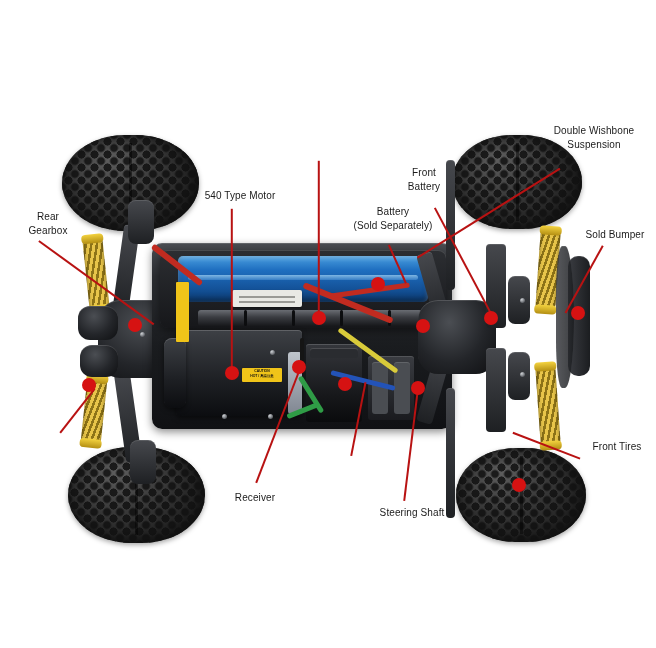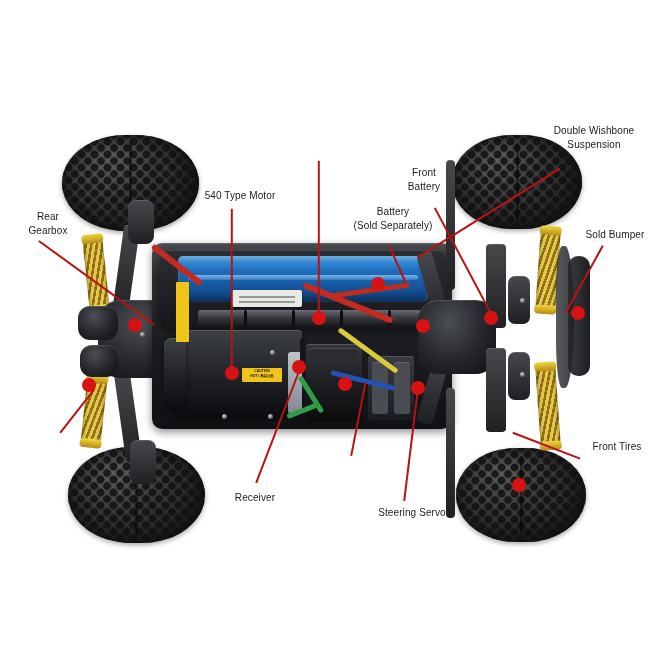--- a/index.html
+++ b/index.html
@@ -260,15 +260,15 @@
 Suspension</div>
 
   <div class="lbl c" style="left:574px;top:228px;width:82px;">Sold Bumper</div>
 
   <div class="lbl c" style="left:578px;top:440px;width:78px;">Front Tires</div>
 
 
   <div class="lbl c" style="left:212px;top:491px;width:86px;">Receiver</div>
 
 
-  <div class="lbl c" style="left:352px;top:506px;width:120px;">Steering Servo</div>
+  <div class="lbl c" style="left:352px;top:506px;width:120px;">Steering Shaft</div>
 
 </div>
 
 </body></html>

